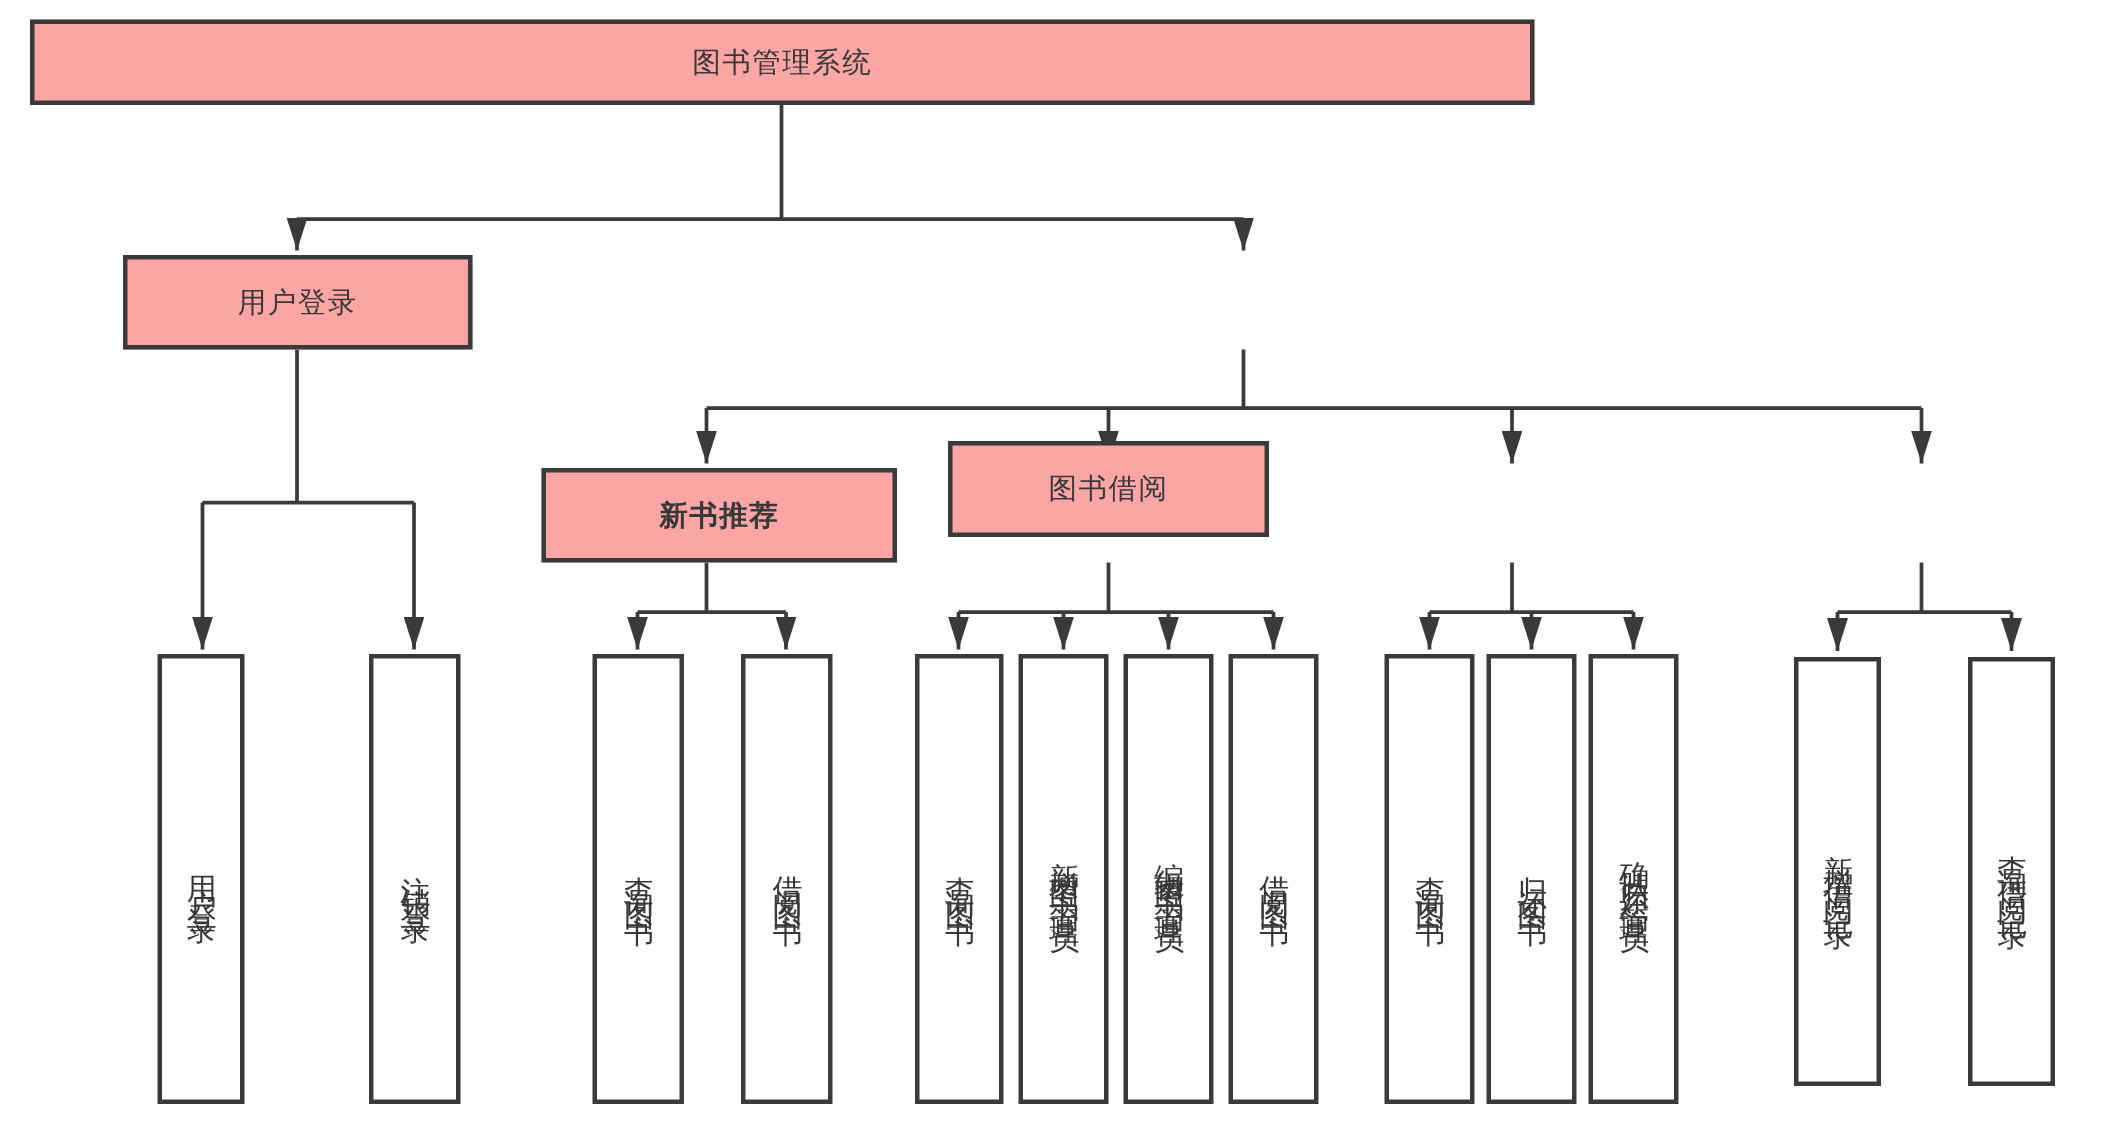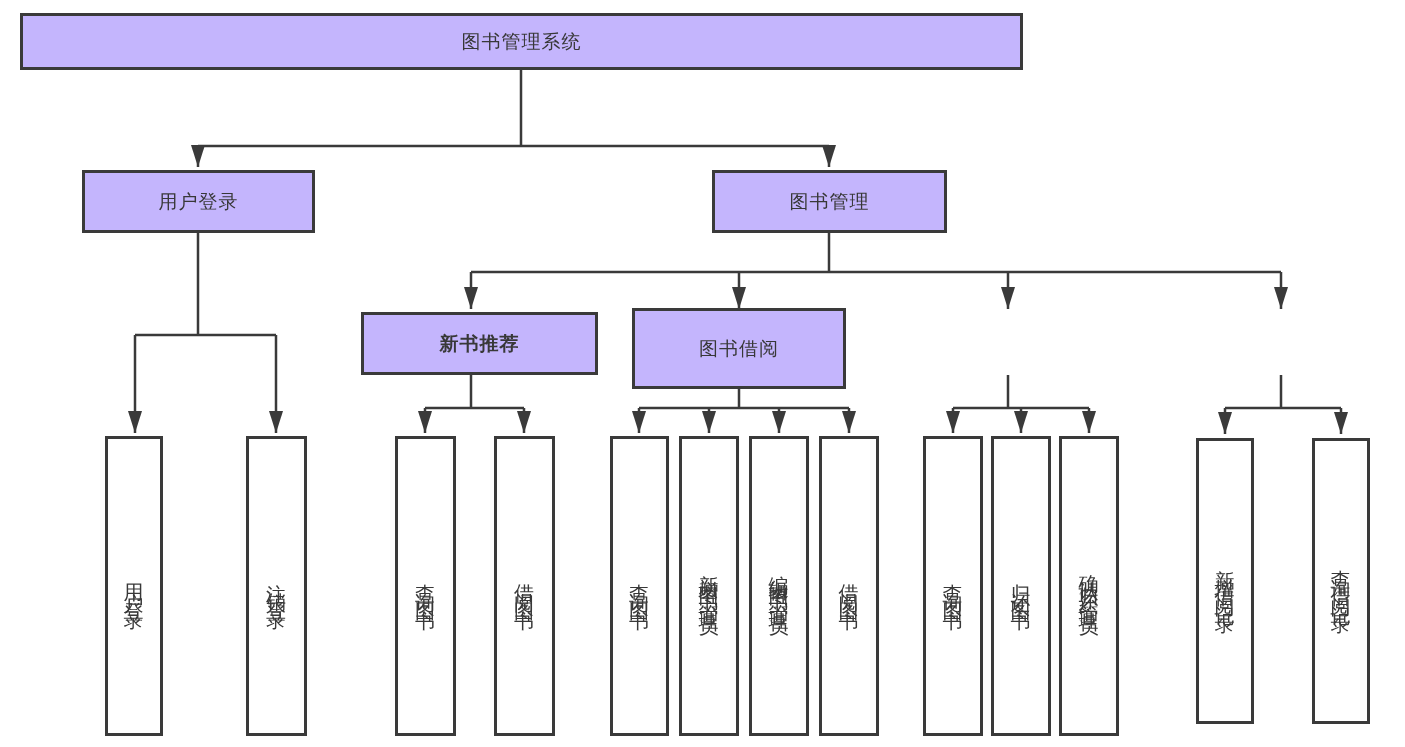--- a/index.html
+++ b/index.html
@@ -15,21 +15,21 @@
     overflow: hidden;
   }
   .connectors {
     position: absolute;
     left: 0; top: 0;
     width: 1405px; height: 747px;
   }
   .node {
     position: absolute;
     box-sizing: border-box;
-    background: #c4b5fd;
+    background: #fca5a5;
     border: 3px solid #3a3a3a;
     display: flex;
     align-items: center;
     justify-content: center;
     color: #383838;
     font-size: 19px;
     letter-spacing: 1px;
     white-space: nowrap;
   }
   .vnode {
@@ -103,24 +103,23 @@
 
       <path d="M1281 375 V408 M1225 408 H1341"></path>
       <line x1="1225" y1="408" x2="1225" y2="434" marker-end="url(#arrowDown)"></line>
       <line x1="1341" y1="408" x2="1341" y2="434" marker-end="url(#arrowDown)"></line>
     </g>
   </svg>
 
   <div class="node" style="left:20px; top:13px; width:1003px; height:57px;">图书管理系统</div>
 
   <div class="node" style="left:82px; top:170px; width:233px; height:63px;">用户登录</div>
-  <div class="node" style="left:712px; top:170px; width:235px; height:63px;">图书管理</div>
 
   <div class="node" style="left:361px; top:312px; width:237px; height:63px;font-weight:bold;">新书推荐</div>
-  <div class="node" style="left:632px; top:308px; width:214px; height:81px;">图书借阅</div>
+  <div class="node" style="left:632px; top:294px; width:214px; height:64px;">图书借阅</div>
 
   <div class="vnode" style="left:105px; top:436px; width:58px; height:300px;">
     <span class="vtext">用户登录</span>
   </div>
   <div class="vnode" style="left:246px; top:436px; width:61px; height:300px;">
     <span class="vtext">注销登录</span>
   </div>
 
   <div class="vnode" style="left:395px; top:436px; width:61px; height:300px;">
     <span class="vtext">查询图书</span>

